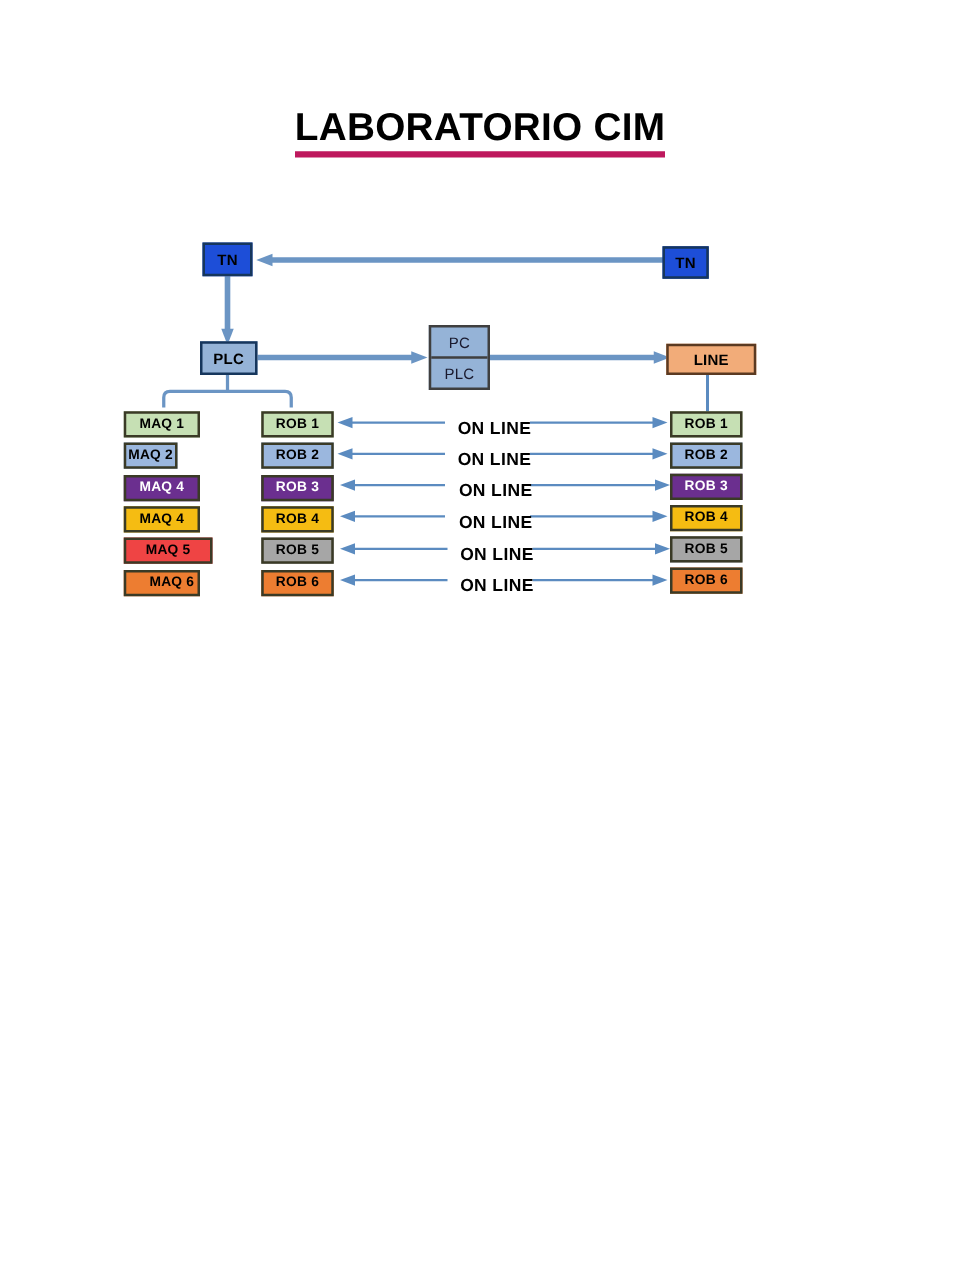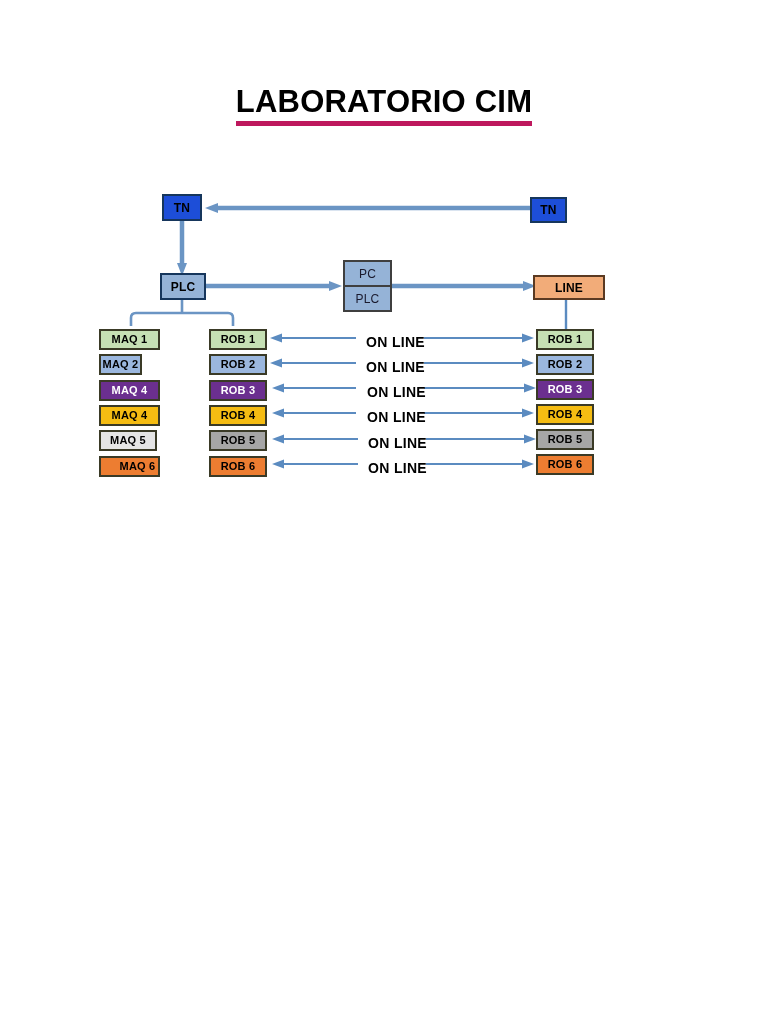--- a/index.html
+++ b/index.html
@@ -235,21 +235,21 @@
   </div>
   <div class="unit" style="left:99px; top:354px; width:43px; height:21px; background:#9bb7de; color:#000000;">
     <span>MAQ 2</span>
   </div>
   <div class="unit" style="left:99px; top:380px; width:61px; height:21px; background:#6b2f8f; color:#ffffff;">
     <span>MAQ 4</span>
   </div>
   <div class="unit" style="left:99px; top:405px; width:61px; height:21px; background:#f5bc12; color:#000000;">
     <span>MAQ 4</span>
   </div>
-  <div class="unit" style="left:99px; top:430px; width:58px; height:21px; background:#e5e5e5; color:#000000;">
+  <div class="unit" style="left:99px; top:430px; width:71px; height:21px; background:#ef4444; color:#000000;">
     <span>MAQ 5</span>
   </div>
   <div class="unit" style="left:99px; top:456px; width:61px; height:21px; background:#ed7d31; color:#000000;padding-left:16px;">
     <span>MAQ 6</span>
   </div>
 
   <div class="unit" style="left:209px; top:329px; width:58px; height:21px; background:#c6e0b4; color:#000000;">
     <span>ROB 1</span>
   </div>
   <div class="unit" style="left:209px; top:354px; width:58px; height:21px; background:#9bb7de; color:#000000;">

